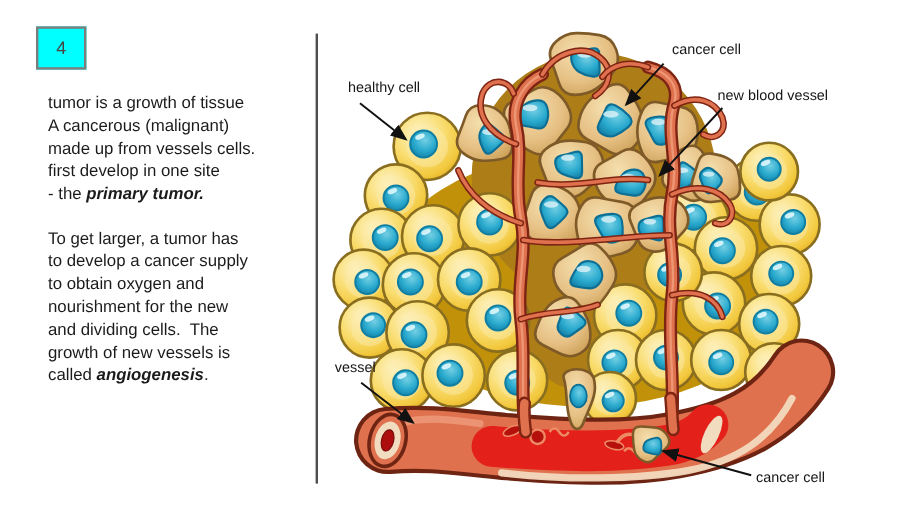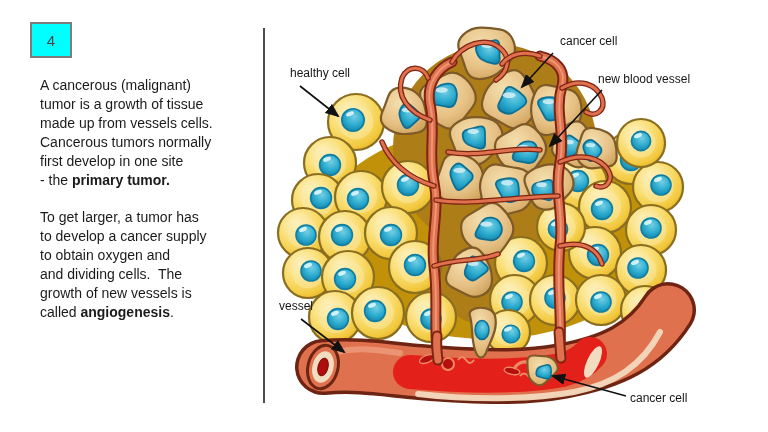--- a/index.html
+++ b/index.html
@@ -12,52 +12,52 @@
     --label_color:#161616;
   }
   #numbox{position:absolute;left:30px;top:22px;width:42px;height:36px;
     background:var(--slide_number_bg);border:2px solid #7d7d7d;box-sizing:border-box;
     display:flex;align-items:center;justify-content:center;
     font-size:15px;color:#454545;}
   #textcol{position:absolute;left:40px;top:76px;width:218px;
     font-size:14px;line-height:19px;color:#1b1b1b;}
   #textcol .para{margin:0 0 18px 0;}
   #textcol .line{white-space:pre;height:19px;}
-  #textcol .b{font-weight:bold;}
+  #textcol .b{font-weight:bold;font-style:italic;}
   #divider{position:absolute;left:263px;top:28px;width:2px;height:375px;
     background:#4e4e4e;}
   #illus{position:absolute;left:0;top:0;width:768px;height:432px;}
   .diag-label{position:absolute;font-size:12px;color:var(--label_color);
     white-space:nowrap;}
   #lbl-healthy{left:290px;top:66px;}
   #lbl-cancer-top{left:560px;top:34px;}
   #lbl-nbv{left:598px;top:72px;}
   #lbl-vessel{left:279px;top:299px;}
   #lbl-cancer-bottom{left:630px;top:391px;}
 </style>
 </head>
 <body>
 
 <div id="numbox">
   <span>4</span>
 </div>
 
 <div id="textcol">
   <div class="para">
+      <div class="line"><span>tumor is a growth of tissue</span></div>
       <div class="line"><span>A cancerous (malignant)</span></div>
-      <div class="line"><span>tumor is a growth of tissue</span></div>
       <div class="line"><span>made up from vessels cells.</span></div>
-      <div class="line"><span>Cancerous tumors normally</span></div>
       <div class="line"><span>first develop in one site</span></div>
       <div class="line"><span>- the </span><span class="b">primary tumor.</span></div>
     </div>
   <div class="para">
       <div class="line"><span>To get larger, a tumor has</span></div>
       <div class="line"><span>to develop a cancer supply</span></div>
       <div class="line"><span>to obtain oxygen and</span></div>
+      <div class="line"><span>nourishment for the new</span></div>
       <div class="line"><span>and dividing cells.  The</span></div>
       <div class="line"><span>growth of new vessels is</span></div>
       <div class="line"><span>called </span><span class="b">angiogenesis</span><span>.</span></div>
     </div>
 </div>
 
 <div id="divider"></div>
 
 <svg id="illus" viewBox="0 0 768 432">
   <defs>

